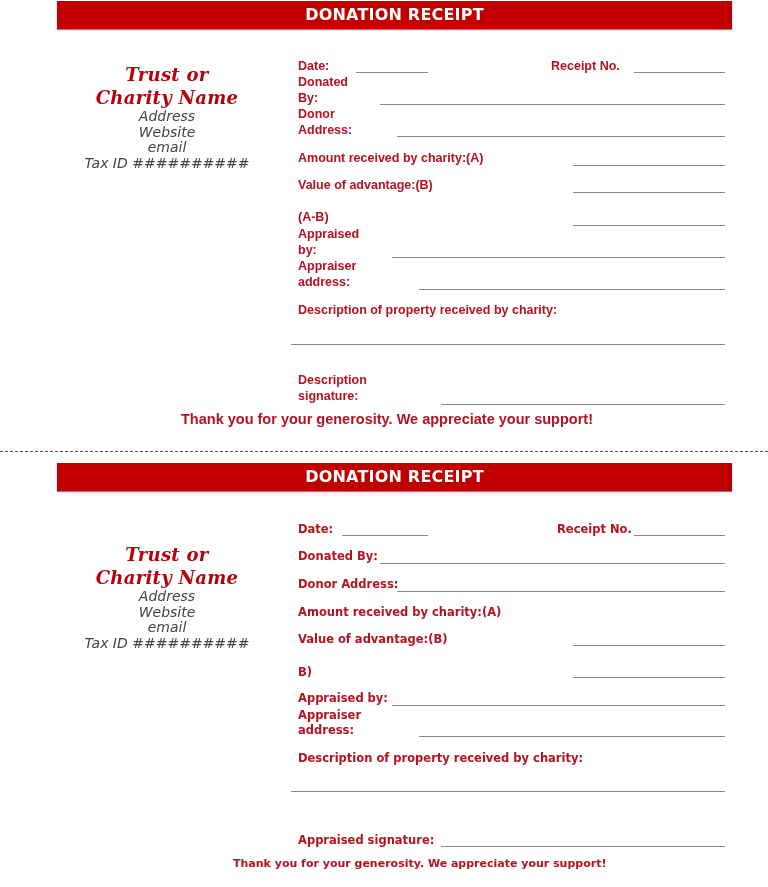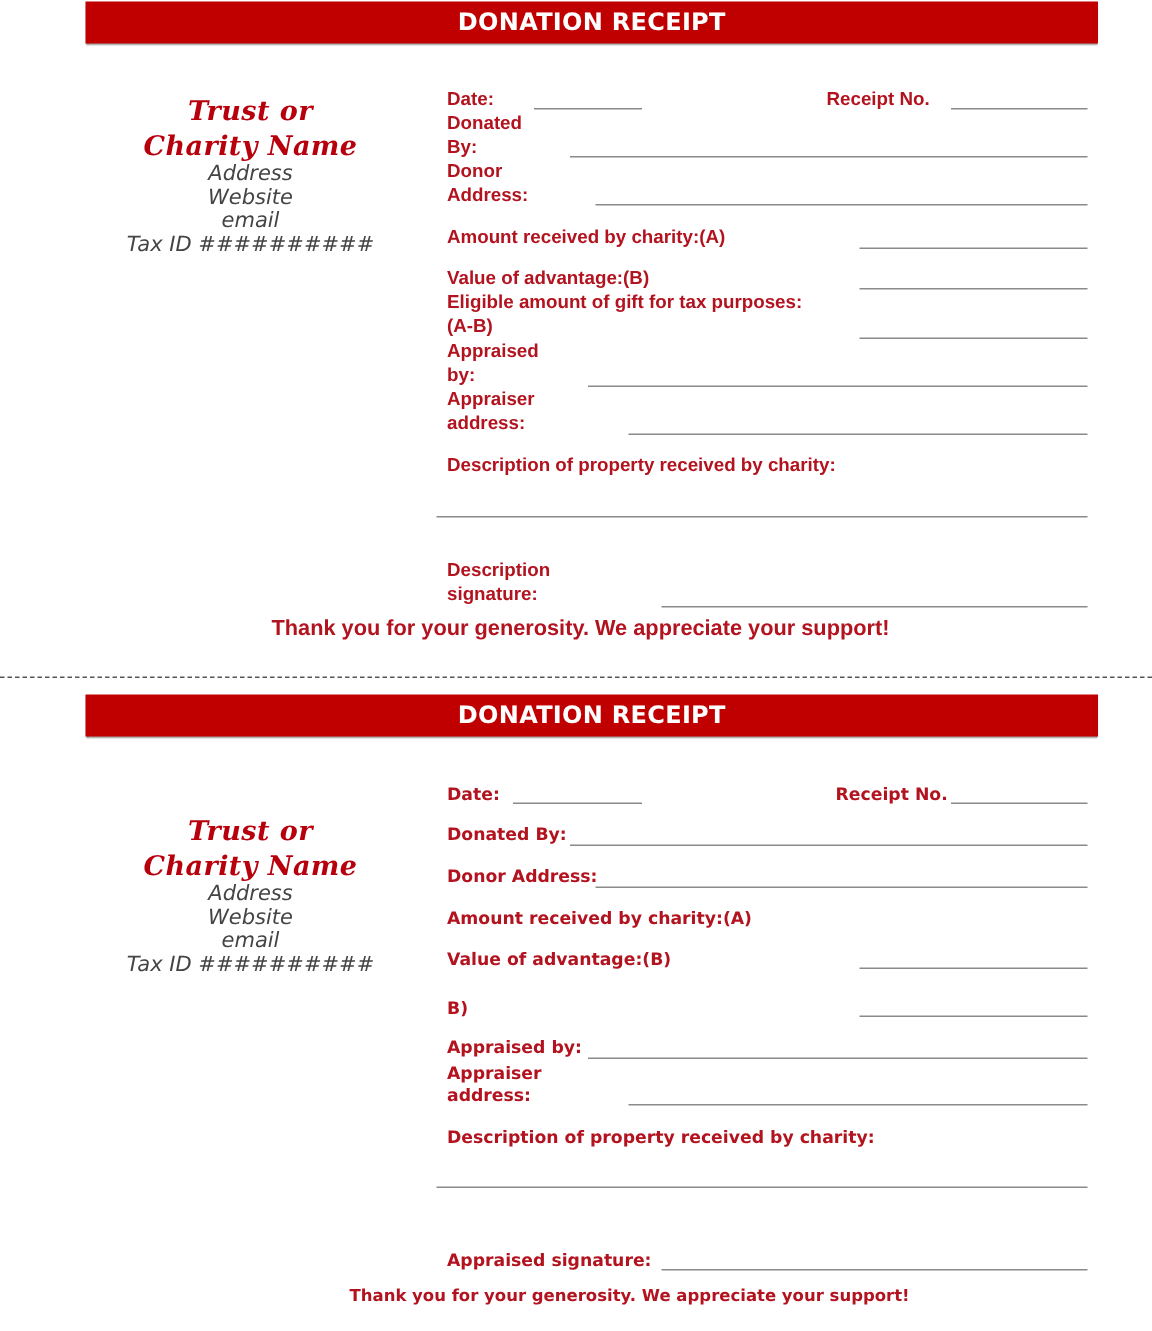--- a/index.html
+++ b/index.html
@@ -44,21 +44,20 @@
   <div class="lbl" style="left:286px;top:106px;">Donor</div>
   <div class="lbl" style="left:286px;top:122px;">Address:</div>
   <div class="line" style="left:385px;top:136px;width:328px;"></div>
 
   <div class="lbl" style="left:286px;top:150px;">Amount received by charity:(A)</div>
   <div class="line" style="left:561px;top:165px;width:152px;"></div>
 
   <div class="lbl" style="left:286px;top:177px;">Value of advantage:(B)</div>
   <div class="line" style="left:561px;top:192px;width:152px;"></div>
 
-  <div class="lbl" style="left:286px;top:193px;">Eligible amount of gift for tax purposes:</div>
   <div class="lbl" style="left:286px;top:209px;">(A-B)</div>
   <div class="line" style="left:561px;top:225px;width:152px;"></div>
 
   <div class="lbl" style="left:286px;top:226px;">Appraised</div>
   <div class="lbl" style="left:286px;top:242px;">by:</div>
   <div class="line" style="left:380px;top:257px;width:333px;"></div>
 
   <div class="lbl" style="left:286px;top:258px;">Appraiser</div>
   <div class="lbl" style="left:286px;top:274px;">address:</div>
   <div class="line" style="left:407px;top:289px;width:306px;"></div>

